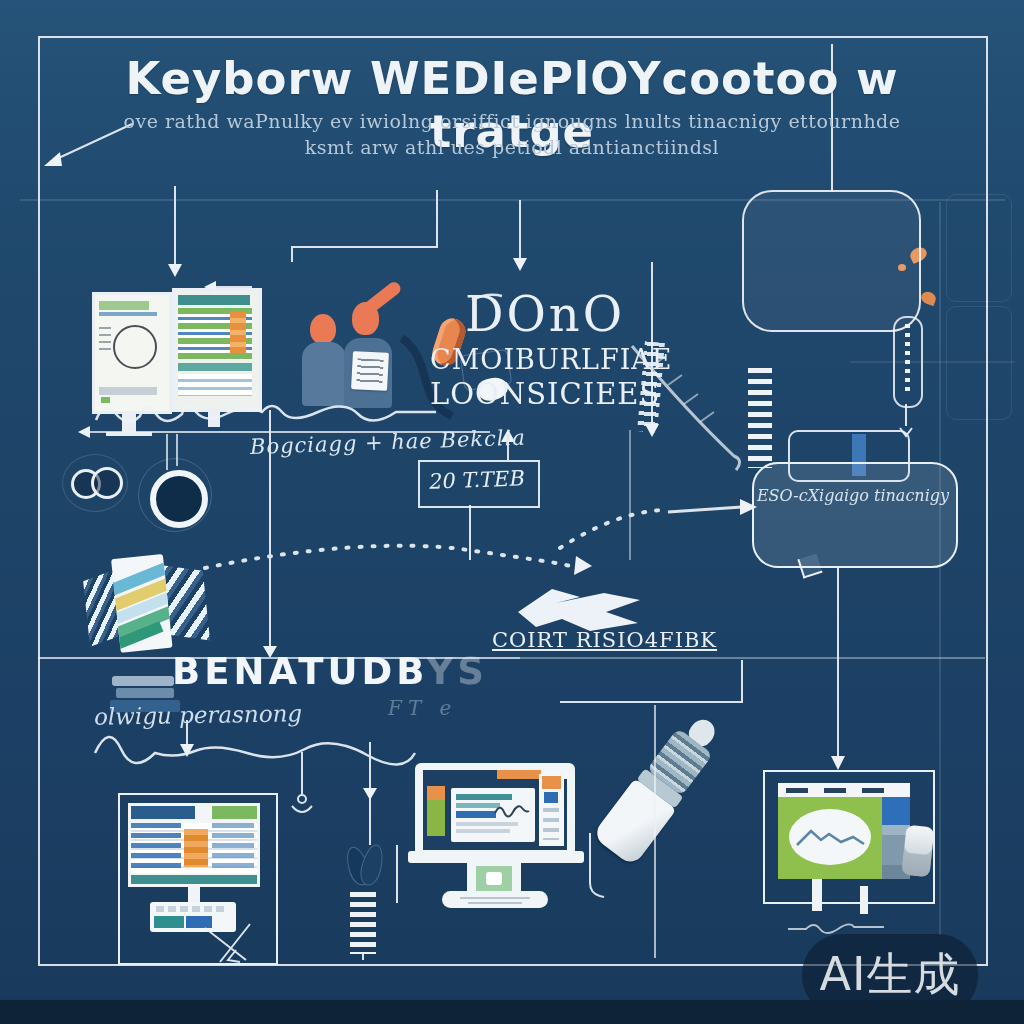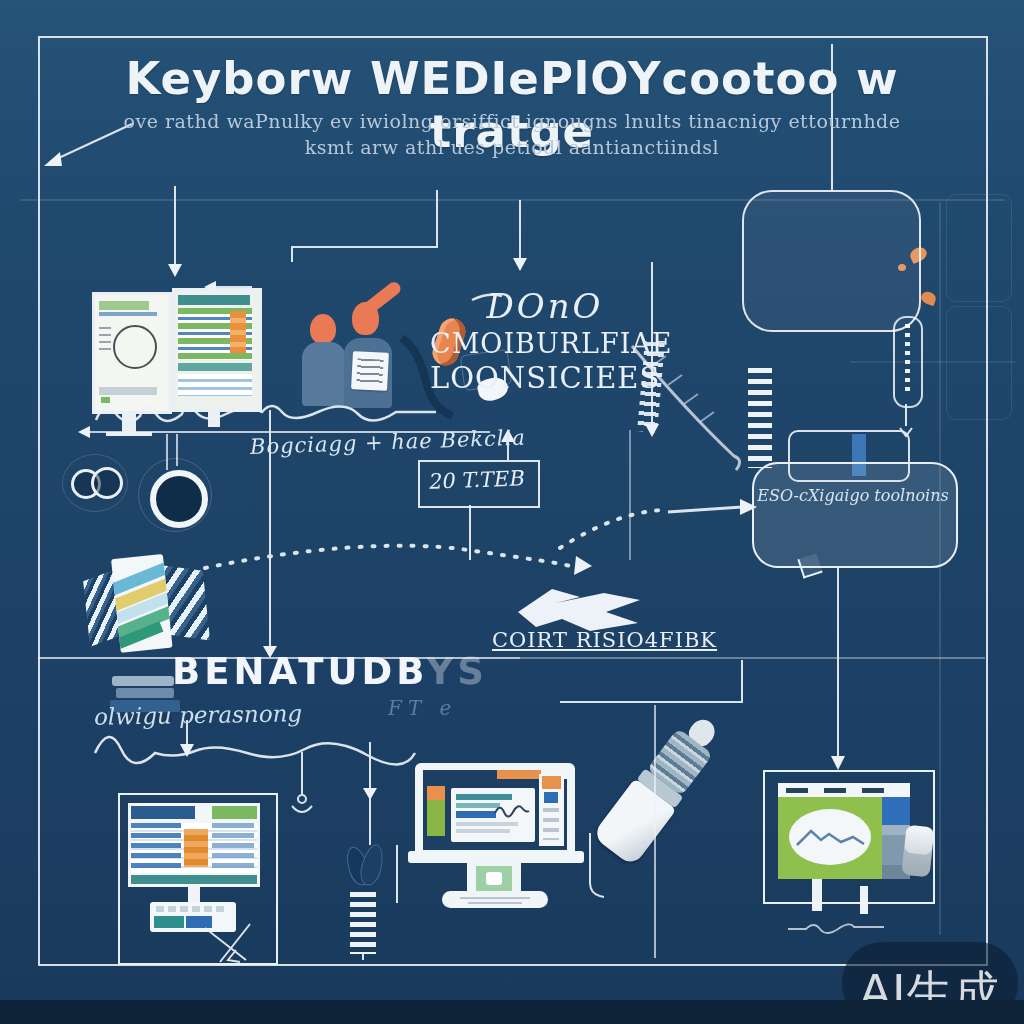--- a/index.html
+++ b/index.html
@@ -254,41 +254,41 @@
     </g>
     <path d="M402,338 C434,362 416,400 452,416" stroke="rgba(12,32,58,.45)" stroke-width="8" fill="none"></path>
   </svg>
 
   <div class="txt textlayer sans" style="left:60px;top:52px;width:904px;text-align:center;font-size:45px;font-weight:700;letter-spacing:1px;color:#eef3f7;text-shadow:0 1px 2px rgba(0,0,0,.25);">Keyborw WEDIePlOYcootoo w tratge</div>
   <div class="txt textlayer serif" style="left:60px;top:110px;width:904px;text-align:center;font-size:19px;color:#b6c8da;letter-spacing:.5px;">ove rathd waPnulky ev iwiolng orsiffict ignougns  lnults tinacnigy ettournhde</div>
   <div class="txt textlayer serif" style="left:60px;top:136px;width:904px;text-align:center;font-size:19px;color:#b6c8da;letter-spacing:.5px;">ksmt arw athl ues petiodl aantianctiindsl</div>
 
 
   <div class="txt textlayer serif" style="left:430px;top:286px;width:230px;text-align:center;color:#e9eff6;">
-    <div style="font-size:34px;letter-spacing:3px;font-style:italic;">DOnO</div>
+    <div style="font-size:48px;letter-spacing:3px;">DOnO</div>
     <div style="font-size:27px;letter-spacing:1px;margin-top:2px;">CMOIBURLFIAE</div>
     <div style="font-size:29px;letter-spacing:1px;margin-top:2px;">LOONSICIEES</div>
   </div>
 
   <div class="txt textlayer hand" style="left:250px;top:430px;width:290px;font-size:21px;color:#dbe7f2;letter-spacing:1px;transform:rotate(-2deg);">Bogciagg + hae Bekclia</div>
   <div class="txt textlayer hand" style="left:420px;top:468px;width:114px;text-align:center;font-size:21px;color:#e9eff6;transform:rotate(-2deg);">20 T.TEB</div>
 
   <div class="txt textlayer" style="left:748px;top:480px;width:210px;text-align:center;">
-    <div class="hand" style="font-size:16px;color:#d7e4f0;margin-top:6px;">ESO-cXigaigo toolnoins</div>
+    <div class="hand" style="font-size:16px;color:#d7e4f0;margin-top:6px;">ESO-cXigaigo tinacnigy</div>
   </div>
 
   <div class="txt textlayer serif" style="left:492px;top:628px;width:270px;color:#e9eff5;">
     <div style="font-size:21px;letter-spacing:1px;text-decoration:underline;">COIRT RISIO4FIBK</div>
   </div>
 
   <div class="txt textlayer sans" style="left:172px;top:650px;font-size:37px;font-weight:700;letter-spacing:4px;color:#f2f6fa;">
     <span>BENATUDB</span><span style="opacity:.35;">YS</span>
   </div>
   <div class="txt textlayer hand" style="left:94px;top:702px;font-size:23px;color:#cfdeed;transform:rotate(-1deg);">olwigu perasnong</div>
   <div class="txt textlayer hand" style="left:388px;top:696px;font-size:20px;letter-spacing:6px;color:rgba(220,234,246,.35);">FT   e</div>
 
   <div class="abs" style="left:0;top:998px;width:1024px;height:26px;background:linear-gradient(180deg,rgba(13,28,46,0),#0e2338 70%);z-index:7;"></div>
 
-  <div class="abs sans" style="left:842px;top:934px;width:176px;height:82px;background:rgba(12,28,48,.6);border-radius:40px;z-index:9;display:flex;align-items:flex-end;justify-content:center;margin-top:8px;">
+  <div class="abs sans" style="left:802px;top:934px;width:176px;height:82px;background:rgba(12,28,48,.6);border-radius:40px;z-index:9;display:flex;align-items:center;justify-content:center;">
     <span style="font-size:46px;color:#d6dbe0;font-weight:500;letter-spacing:1px;">AI生成</span>
   </div>
 
 </div>
 
 </body></html>

